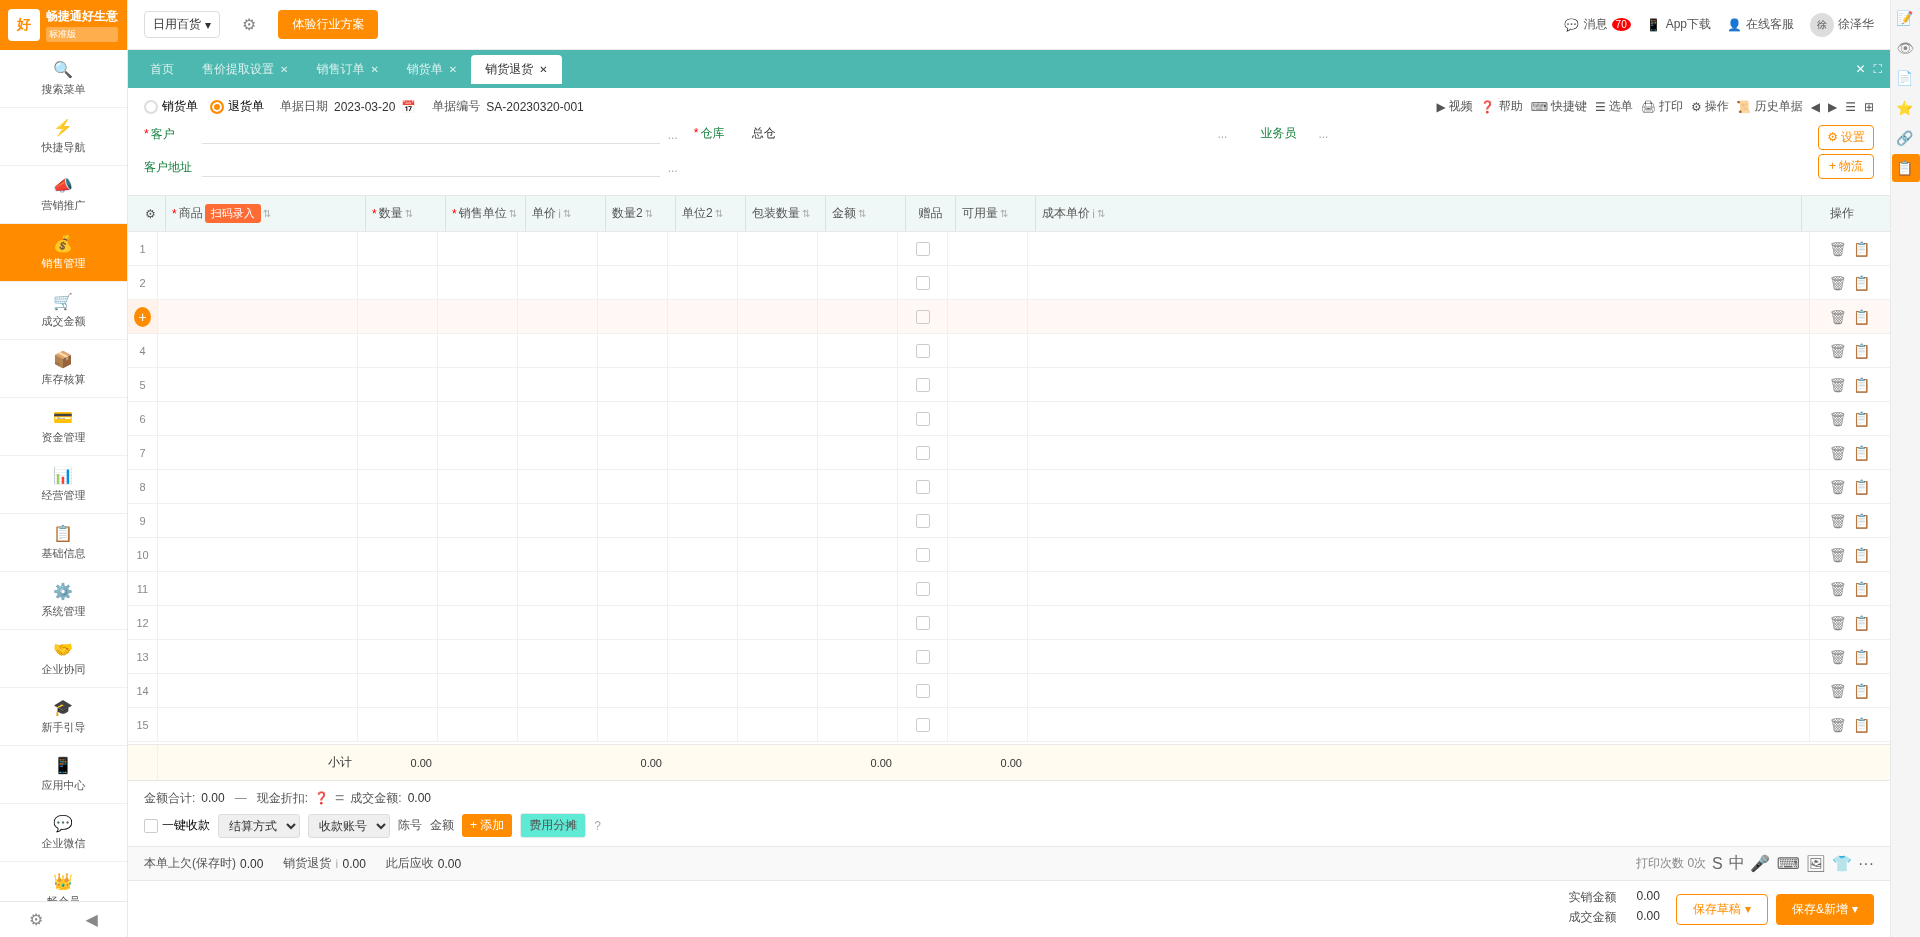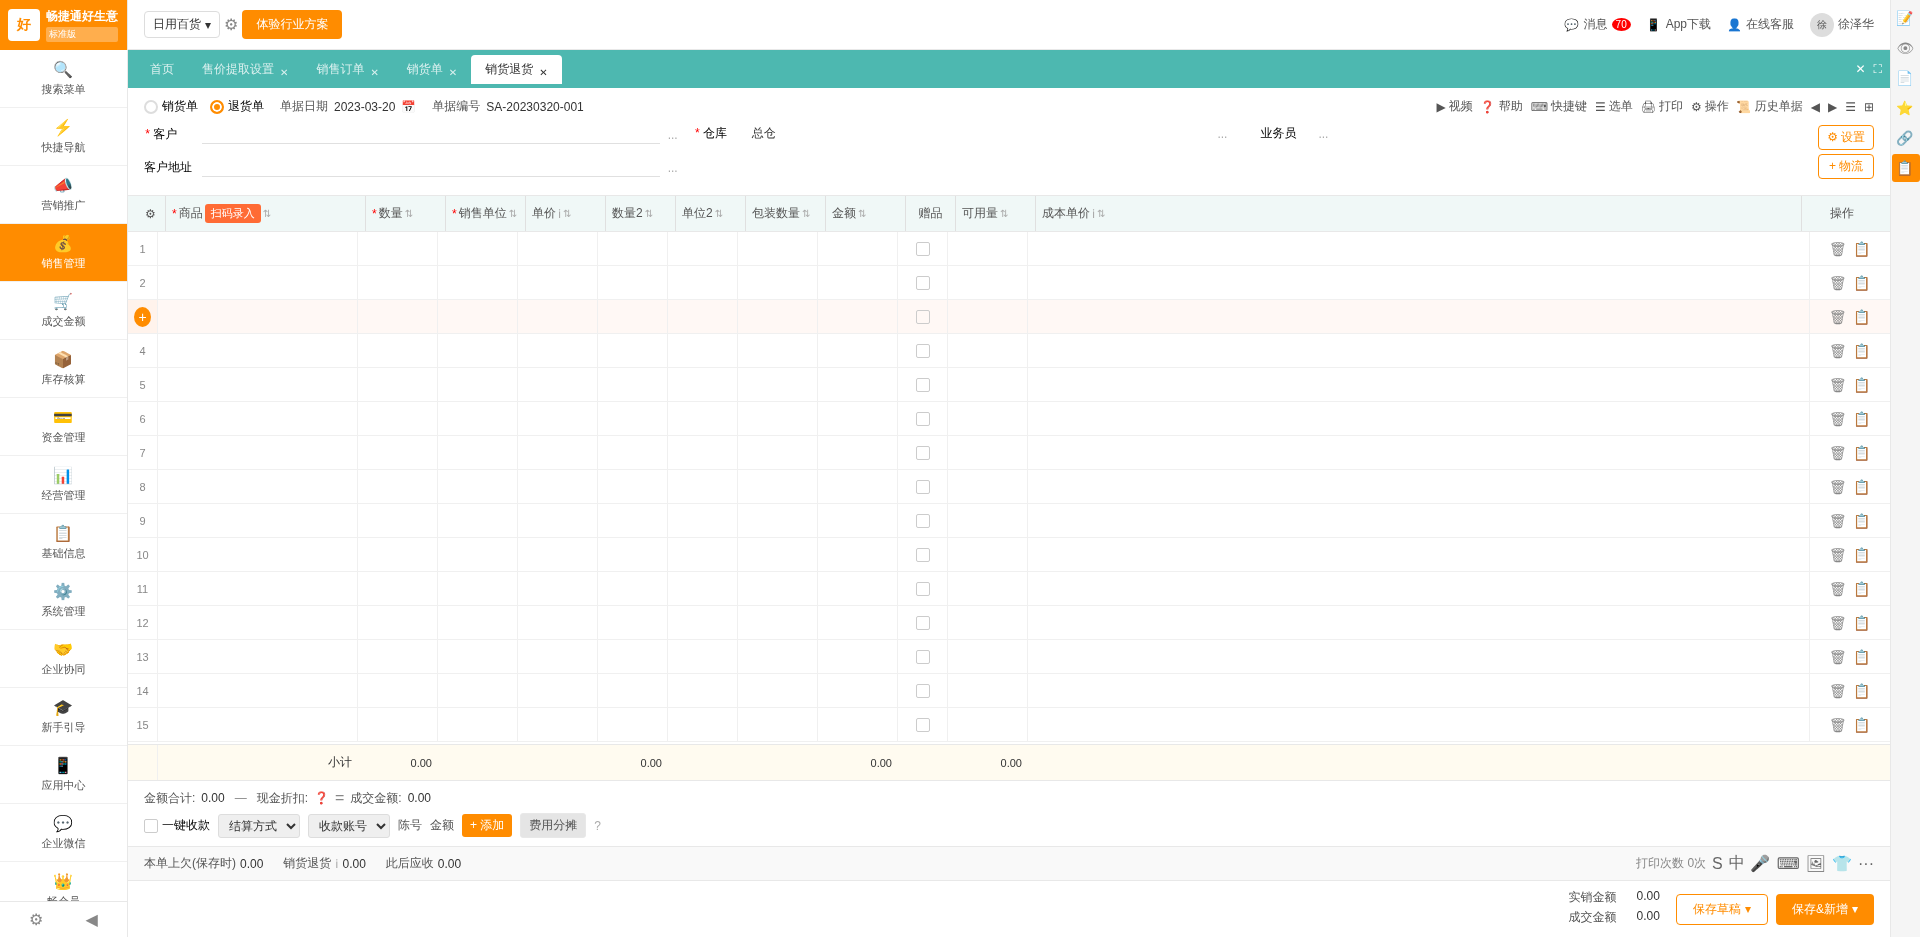--- a/index.html
+++ b/index.html
@@ -16,53 +16,53 @@
     .sidebar-item-icon { font-size: 16px; }
     .sidebar-item-label { font-size: 11px; text-align: center; }
     .sidebar-bottom { display: flex; justify-content: space-around; padding: 8px; border-top: 1px solid #e8e8e8; }
     .sidebar-bottom-btn { color: #888; cursor: pointer; font-size: 16px; }
 
     
     .main { flex: 1; display: flex; flex-direction: column; overflow: hidden; }
 
     
     .topbar { background: #fff; height: 50px; display: flex; align-items: center; justify-content: space-between; padding: 0 16px; border-bottom: 1px solid #e8e8e8; flex-shrink: 0; }
-    .topbar-left { display: flex; align-items: center; gap: 4px; }
+    .topbar-left { display: flex; align-items: center; gap: 22px; }
     .topbar-selector { display: flex; align-items: center; gap: 4px; border: 1px solid #ddd; border-radius: 4px; padding: 4px 8px; cursor: pointer; color: #333; }
     .topbar-settings { color: #888; font-size: 16px; cursor: pointer; }
     .topbar-trial-btn { background: #ff8c00; color: #fff; border: none; border-radius: 4px; padding: 6px 14px; cursor: pointer; font-size: 12px; }
     .topbar-right { display: flex; align-items: center; gap: 16px; color: #555; }
     .topbar-right-item { display: flex; align-items: center; gap: 4px; cursor: pointer; }
     .notification-badge { background: #f00; color: #fff; border-radius: 50%; font-size: 10px; padding: 1px 4px; }
     .avatar { width: 24px; height: 24px; border-radius: 50%; background: #ddd; display: flex; align-items: center; justify-content: center; font-size: 10px; }
 
     
     .tabs { background: #4db8b0; display: flex; align-items: center; height: 38px; padding: 0 8px; flex-shrink: 0; }
-    .tab { padding: 6px 14px; cursor: pointer; color: rgba(255,255,255,0.8); border-radius: 4px 4px 0 0; display: flex; align-items: flex-end; gap: 4px; font-size: 12px; }
+    .tab { padding: 6px 14px; cursor: pointer; color: rgba(255,255,255,0.8); border-radius: 4px 4px 0 0; display: flex; align-items: center; gap: 4px; font-size: 12px; }
     .tab.active { background: #fff; color: #333; }
     .tab-close { font-size: 10px; color: inherit; margin-left: 2px; }
     .tabs-spacer { flex: 1; }
     .tabs-actions { display: flex; gap: 8px; align-items: center; color: #fff; }
 
     
     .page-content { flex: 1; overflow: hidden; display: flex; flex-direction: column; background: #f5f5f5; }
 
     
     .form-area { background: #fff; padding: 10px 16px; border-bottom: 1px solid #e8e8e8; flex-shrink: 0; }
     .form-toolbar { display: flex; align-items: center; justify-content: space-between; margin-bottom: 10px; }
     .form-toolbar-left { display: flex; align-items: center; gap: 16px; }
     .radio-group { display: flex; gap: 12px; align-items: center; }
     .radio-item { display: flex; align-items: center; gap: 4px; cursor: pointer; }
     .radio-dot { width: 14px; height: 14px; border-radius: 50%; border: 2px solid #ddd; }
     .radio-dot.active { border-color: #ff8c00; background: #ff8c00; box-shadow: inset 0 0 0 2px #fff; }
     .form-date { display: flex; align-items: center; gap: 6px; }
     .form-number { display: flex; align-items: center; gap: 6px; }
     .form-toolbar-right { display: flex; align-items: center; gap: 8px; color: #555; font-size: 12px; }
     .toolbar-btn { display: flex; align-items: center; gap: 3px; cursor: pointer; color: #555; }
-    .form-label { color: #000000; min-width: 50px; white-space: nowrap; font-family: Liberation Mono, monospace; }
+    .form-label { color: #15803d; min-width: 50px; white-space: nowrap; }
     .form-label.required::before { content: '*'; color: #f00; margin-right: 2px; }
     .form-ellipsis { color: #aaa; cursor: pointer; }
     .form-field-row { display: flex; align-items: center; margin-bottom: 8px; gap: 8px; }
 
     .side-buttons { display: flex; flex-direction: column; gap: 4px; margin-left: 8px; }
     .side-btn { border: 1px solid #ff8c00; color: #ff8c00; background: #fff; border-radius: 4px; padding: 3px 8px; cursor: pointer; font-size: 11px; white-space: nowrap; }
 
     
     .table-area { flex: 1; overflow: hidden; display: flex; flex-direction: column; background: #fff; margin: 0; }
     .table-header { display: flex; align-items: center; background: #f0f8f7; border-bottom: 1px solid #e8e8e8; padding: 0 8px; height: 36px; flex-shrink: 0; }
@@ -91,21 +91,21 @@
     .bottom-form { background: #fff; padding: 8px 16px; border-top: 1px solid #e8e8e8; flex-shrink: 0; }
     .bottom-form-row { display: flex; align-items: center; gap: 12px; margin-bottom: 6px; }
     .formula-display { display: flex; align-items: center; gap: 6px; color: #555; }
     .formula-equals { font-size: 16px; color: #888; }
     .amount-value { color: #333; font-weight: 500; }
 
     .payment-row { display: flex; align-items: center; gap: 8px; }
     .checkbox-label { display: flex; align-items: center; gap: 4px; cursor: pointer; }
     .select-field { border: 1px solid #ddd; border-radius: 3px; padding: 3px 6px; color: #333; min-width: 80px; }
     .add-expense-btn { background: #ff8c00; color: #fff; border: none; border-radius: 3px; padding: 3px 8px; cursor: pointer; }
-    .expense-split-btn { border: 1px solid #e8e8e8; background: #e5e5e5; border-radius: 3px; padding: 3px 8px; cursor: pointer; color: #555; }
+    .expense-split-btn { border: 1px solid #e8e8e8; background: #5eead4; border-radius: 3px; padding: 3px 8px; cursor: pointer; color: #555; }
 
     
     .status-bar { background: #f9f9f9; border-top: 1px solid #e8e8e8; padding: 6px 16px; display: flex; align-items: center; justify-content: space-between; flex-shrink: 0; }
     .status-items { display: flex; gap: 20px; align-items: center; color: #555; }
     .status-item { display: flex; align-items: center; gap: 4px; }
     .status-value { color: #333; font-weight: 500; }
     .print-info { color: #888; }
     .status-bar-right { display: flex; align-items: center; gap: 6px; }
     .input-icon { font-size: 16px; color: #666; cursor: pointer; }
 

